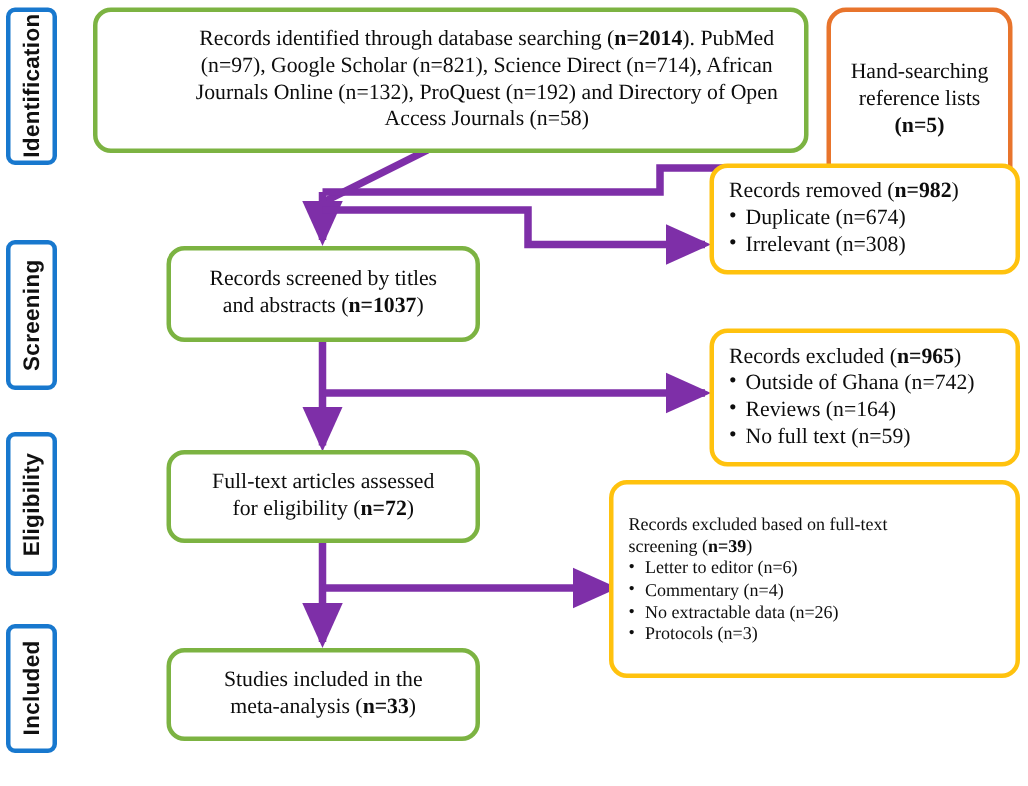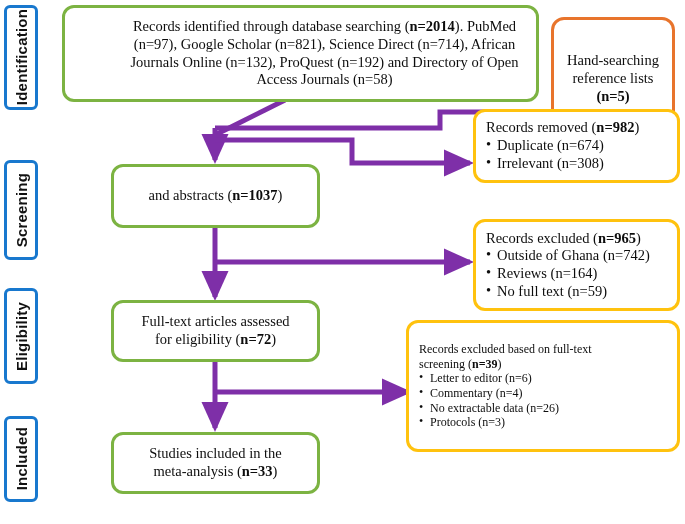--- a/index.html
+++ b/index.html
@@ -124,30 +124,31 @@
 
   <div class="node green" style="left:62px; top:5px; width:477px; height:97px; font-size:14.5px;padding-left:48px;">
     <div class="inner">
       <div><span>Records identified through database searching (</span><b>n=2014</b><span>). PubMed</span></div>
       <div>(n=97), Google Scholar (n=821), Science Direct (n=714), African</div>
       <div>Journals Online (n=132), ProQuest (n=192) and Directory of Open</div>
       <div>Access Journals (n=58)</div>
     </div>
   </div>
 
-  <div class="node orange" style="left:551px; top:17px; width:124px; height:124px; font-size:14.5px;border-radius:13px;">
+  <div class="node orange" style="left:551px; top:5px; width:124px; height:124px; font-size:14.5px;border-radius:13px;">
     <div class="inner">
       <div>Hand-searching</div>
       <div>reference lists</div>
       <div><b>(n=5)</b></div>
     </div>
   </div>
 
   <div class="node green" style="left:111px; top:164px; width:209px; height:64px; font-size:14.5px;">
     <div class="inner">
+      <div>Records screened by titles</div>
       <div><span>and abstracts (</span><b>n=1037</b><span>)</span></div>
     </div>
   </div>
 
   <div class="node yellow" style="left:473px; top:109px; width:207px; height:74px; font-size:14.5px;">
     <div class="inner">
       <span class="lead"><span>Records removed (</span><b>n=982</b><span>)</span></span>
       <ul>
         <li>Duplicate (n=674)</li>
         <li>Irrelevant (n=308)</li>

